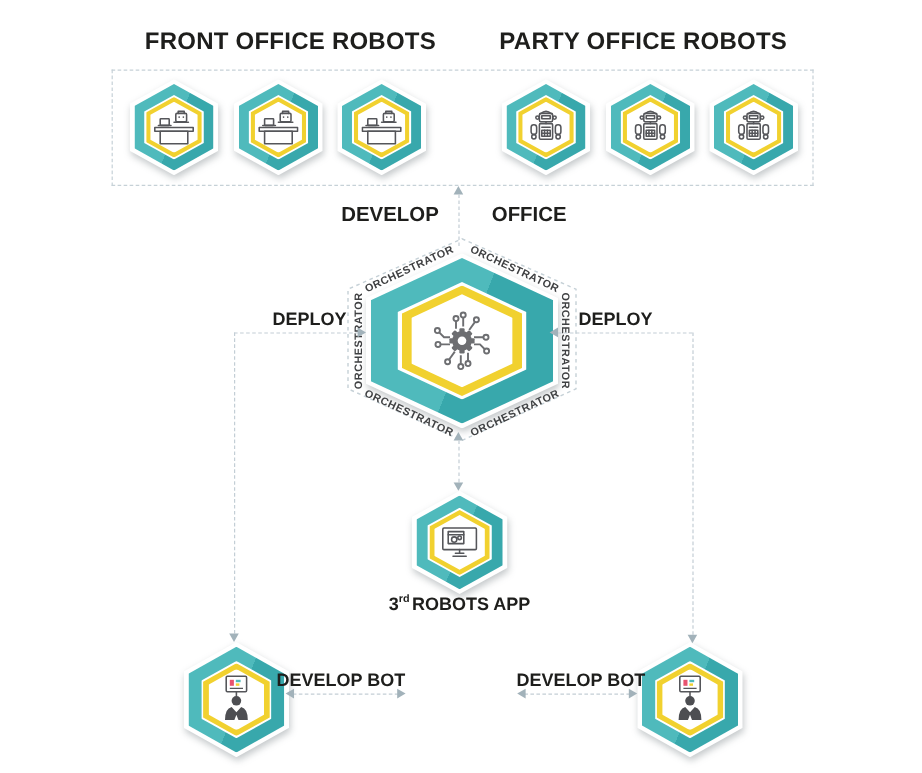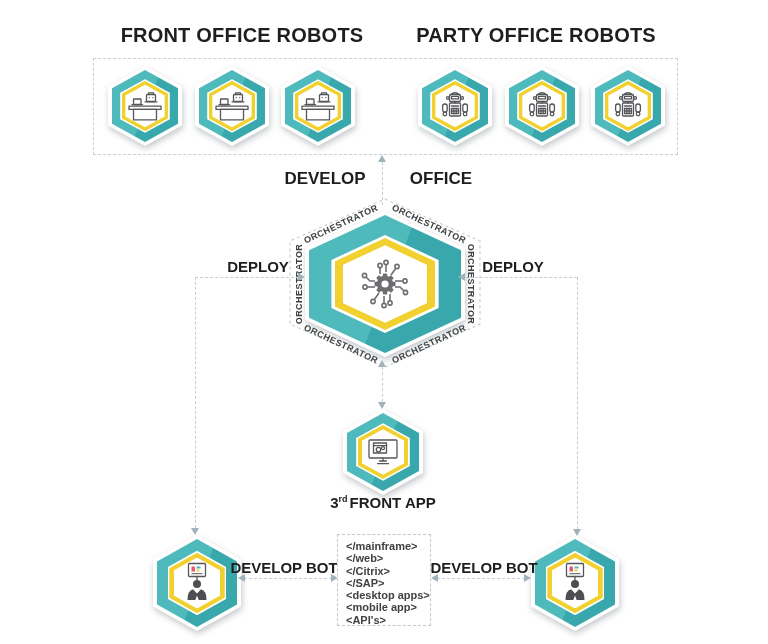--- a/index.html
+++ b/index.html
@@ -289,21 +289,21 @@
             <path d="M6.5 7.6 h13"></path>
             <circle cx="11.5" cy="11.6" r="2.2"></circle>
             <circle cx="16" cy="10.2" r="1.5"></circle>
             <path d="M16 20 v3"></path>
             <path d="M12.5 23 h7"></path>
             <path d="M10.5 25.6 h11"></path>
           </g>
         </svg>
     </div>
   </div>
-  <div class="lbl t15 third" style="left:318px;top:494px;width:130px;"><span>3</span><sup>rd</sup><span>FRONT APP</span></div>
+  <div class="lbl t15 third" style="left:318px;top:494px;width:130px;"><span>3</span><sup>rd</sup><span>ROBOTS APP</span></div>
 
   <div class="hexcard" style="left:153px;top:535px;width:88px;height:96px;">
     <div class="hx card"></div>
       <div class="hx teal"></div>
       <div class="hx gap"></div>
       <div class="hx ring"></div>
       <div class="hx core"></div>
     <div class="hexicon">
       <svg width="34" height="42" viewBox="0 0 34 42">
           <g fill="none" stroke="#55565A" stroke-width="1.3" stroke-linecap="round" stroke-linejoin="round">
@@ -347,23 +347,14 @@
   <div class="lbl t15" style="left:229px;top:559px;width:110px;">DEVELOP BOT</div>
   <div class="hline" style="left:244px;top:578px;width:88px;"></div>
   <div class="ar ar-left" style="left:238px;top:574px;"></div>
   <div class="ar ar-right" style="left:331px;top:574px;"></div>
 
   <div class="lbl t15" style="left:429px;top:559px;width:110px;">DEVELOP BOT</div>
   <div class="hline" style="left:437px;top:578px;width:88px;"></div>
   <div class="ar ar-left" style="left:431px;top:574px;"></div>
   <div class="ar ar-right" style="left:524px;top:574px;"></div>
 
-  <div class="codebox">
-    <div class="codeline">&lt;/mainframe&gt;</div>
-    <div class="codeline">&lt;/web&gt;</div>
-    <div class="codeline">&lt;/Citrix&gt;</div>
-    <div class="codeline">&lt;/SAP&gt;</div>
-    <div class="codeline">&lt;desktop apps&gt;</div>
-    <div class="codeline">&lt;mobile app&gt;</div>
-    <div class="codeline">&lt;API's&gt;</div>
-  </div>
 
 </div>
 
 </body></html>

